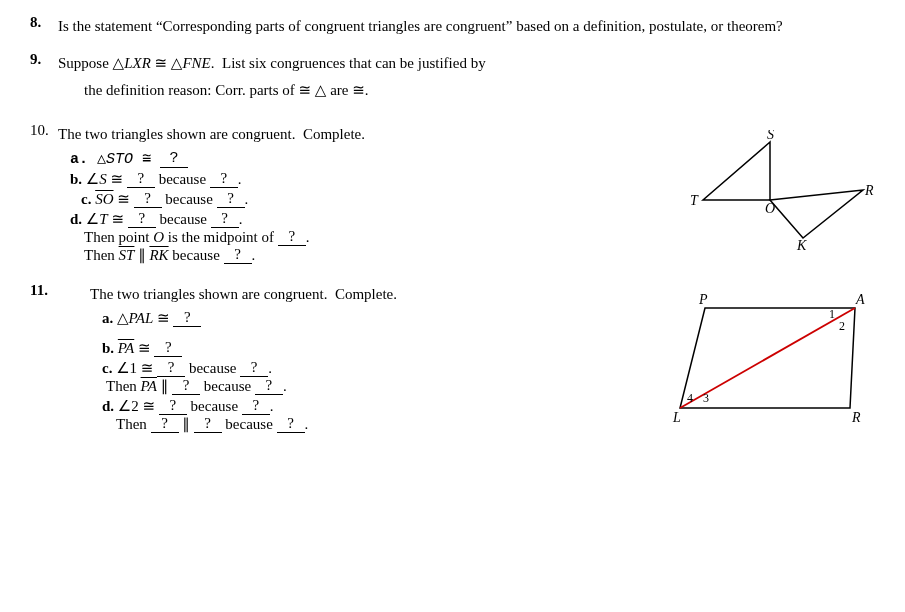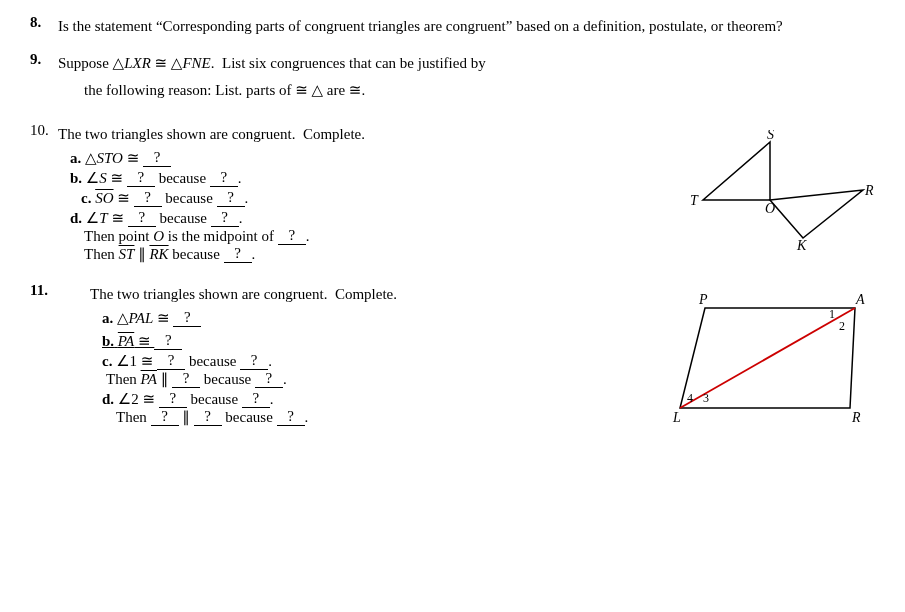--- a/index.html
+++ b/index.html
@@ -30,32 +30,32 @@
     <span style="font-weight:bold; min-width:28px; flex-shrink:0;">8.</span>
     <div>
       <p>Is the statement “Corresponding parts of congruent triangles are congruent” based on a definition, postulate, or theorem?</p>
     </div>
   </div>
 
   <div style="display:flex; margin-bottom:18px;">
     <span style="font-weight:bold; min-width:28px; flex-shrink:0;">9.</span>
     <div>
       <p>Suppose △<i>LXR</i> ≅ △<i>FNE</i>.&nbsp; List six congruences that can be justified by</p>
-      <p style="margin-left:26px;">the following reason: List. parts of ≅ △ are ≅.</p>
+      <p style="margin-left:26px;">the definition reason: Corr. parts of ≅ △ are ≅.</p>
     </div>
   </div>
 
   <div style="display:flex; margin-bottom:18px;">
     <span style="font-weight:normal; min-width:28px; flex-shrink:0;">10.</span>
     <div style="flex:1;">
       <div style="display:flex; align-items:flex-start;">
         <div style="flex:1;">
           <p>The two triangles shown are congruent.&nbsp; Complete.</p>
 
-          <div style="margin-left:12px; margin-top:2px;">
+          <div style="margin-left:12px; margin-top:2px;font-family:Liberation Mono, monospace;">
             <span style="font-weight:bold;">a.</span>
             <span> △<i>STO</i> ≅ <span class="blank">&nbsp;?&nbsp;</span></span>
           </div>
 
           <div style="margin-left:12px; margin-top:2px;">
             <span style="font-weight:bold;">b.</span>
             <span> ∠<i>S</i> ≅ <span class="blank">&nbsp;?&nbsp;</span> because <span class="blank">&nbsp;?&nbsp;</span>.</span>
           </div>
 
           <div style="margin-left:23px; margin-top:2px;">
@@ -98,21 +98,21 @@
     <div style="flex:1;">
       <div style="display:flex; align-items:flex-start;">
         <div style="flex:1;">
           <p>The two triangles shown are congruent.&nbsp; Complete.</p>
 
           <div style="margin-left:12px; margin-top:2px;">
             <span style="font-weight:bold;">a.</span>
             <span> △<i>PAL</i> ≅ <span class="blank">&nbsp;?&nbsp;</span></span>
           </div>
 
-          <div style="margin-left:12px; margin-top:5px;text-decoration:underline;">
+          <div style="margin-left:12px; margin-top:12px;">
             <span style="font-weight:bold;">b.</span>
             <span> <span style="text-decoration:overline;"><i>PA</i></span> ≅ <span class="blank">&nbsp;?&nbsp;</span></span>
           </div>
 
           <div style="margin-left:12px; margin-top:2px;">
             <span style="font-weight:bold;">c.</span>
             <span> ∠1 ≅ <span class="blank">&nbsp;?&nbsp;</span> because <span class="blank">&nbsp;?&nbsp;</span>.</span>
           </div>
           <div style="margin-left:16px;">
             <span>Then <span style="text-decoration:overline;"><i>PA</i></span> ∥ <span class="blank">&nbsp;?&nbsp;</span> because <span class="blank">&nbsp;?&nbsp;</span>.</span>

